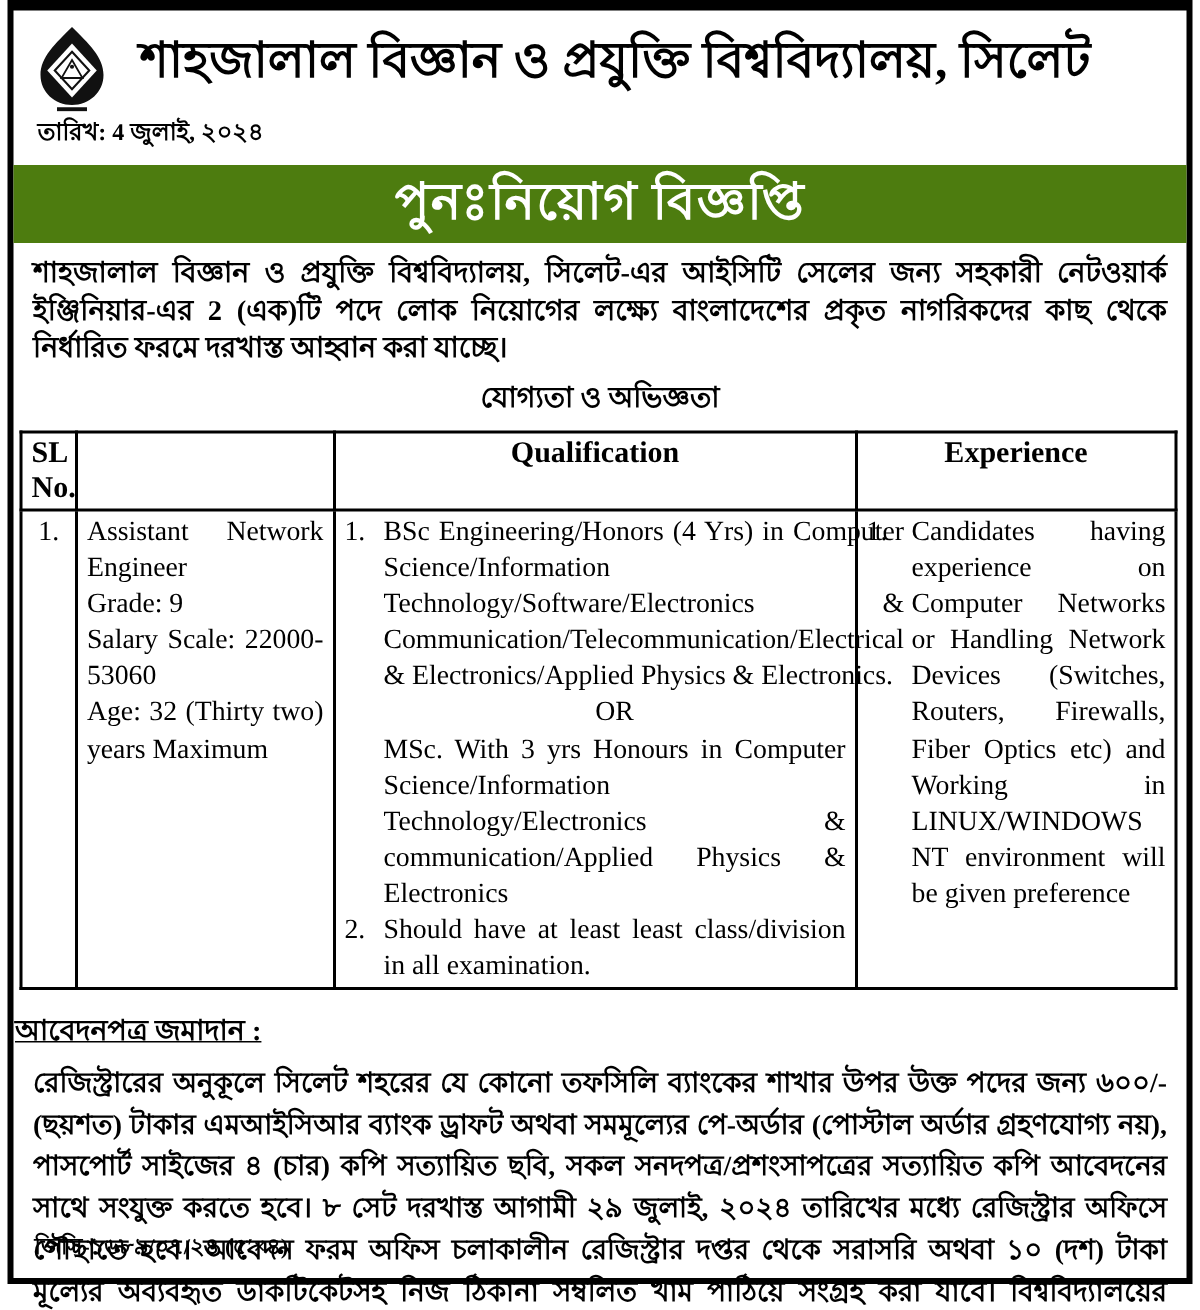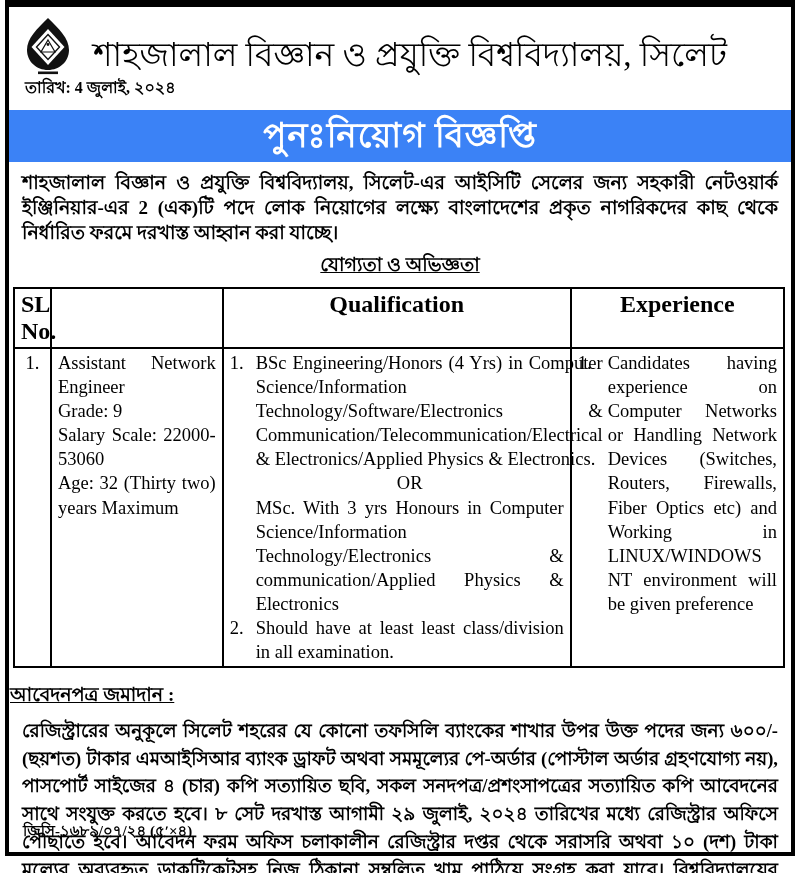--- a/index.html
+++ b/index.html
@@ -12,50 +12,50 @@
   .page{
     position:absolute;left:5px;top:0;width:790px;height:856px;
     box-sizing:border-box;
     border:4px solid #000;border-top-width:7px;
     background:#fff;
   }
   
   .header{display:flex;align-items:flex-start;padding:10px 14px 0 14px;}
   .logo{width:50px;height:58px;flex:none;}
   .org-name{
-    flex:1;text-align:center;font-weight:normal;
-    font-size:33px;line-height:1.15;padding-top:6px;padding-right:30px;margin-top:14px;
+    flex:1;text-align:center;font-weight:bold;
+    font-size:33px;line-height:1.15;padding-top:6px;padding-right:30px;
   }
   .meta{
     display:flex;justify-content:space-between;
     padding:0 16px 8px 16px;font-size:16px;font-weight:bold;
   }
   
   .banner{
-    background:#3b82f6;color:#fff;text-align:center;
+    background:#4d7c0f;color:#fff;text-align:center;
     height:52px;line-height:52px;font-size:34px;font-weight:bold;
     letter-spacing:1px;
   }
   
   .intro{
     padding:8px 13px 2px 13px;font-size:19px;font-weight:600;
     text-align:justify;line-height:1.32;
   }
   .section-label{
     text-align:center;font-size:19px;font-weight:bold;
-    text-decoration:underline;margin:3px 0 5px 0;
+    margin:3px 0 5px 0;
   }
   
   table.qual{
     width:calc(100% - 10px);margin:0 4px;border-collapse:collapse;table-layout:fixed;
   }
   table.qual th, table.qual td{
     border:2px solid #000;vertical-align:top;padding:2px 6px;box-sizing:border-box;
   }
-  table.qual th{font-size:24px;font-weight:bold;text-align:center;height:48px;}
+  table.qual th{font-size:20px;font-weight:bold;text-align:center;height:48px;}
   table.qual td{font-size:18.5px;line-height:1.3;height:262px;}
   col.c-sl{width:4.8%;} col.c-pos{width:22.3%;} col.c-qual{width:45.2%;} col.c-exp{width:27.7%;}
   td.sl-cell{text-align:center;}
   .pos-line{text-align:justify;}
   .item{display:flex;}
   .item .num{flex:none;width:26px;}
   .item .txt{flex:1;text-align:justify;}
   .msc-block{padding-left:26px;text-align:justify;}
   .or-line{text-align:center;font-weight:normal;padding-left:26px;}
   td.exp-cell .item .num{width:30px;}

